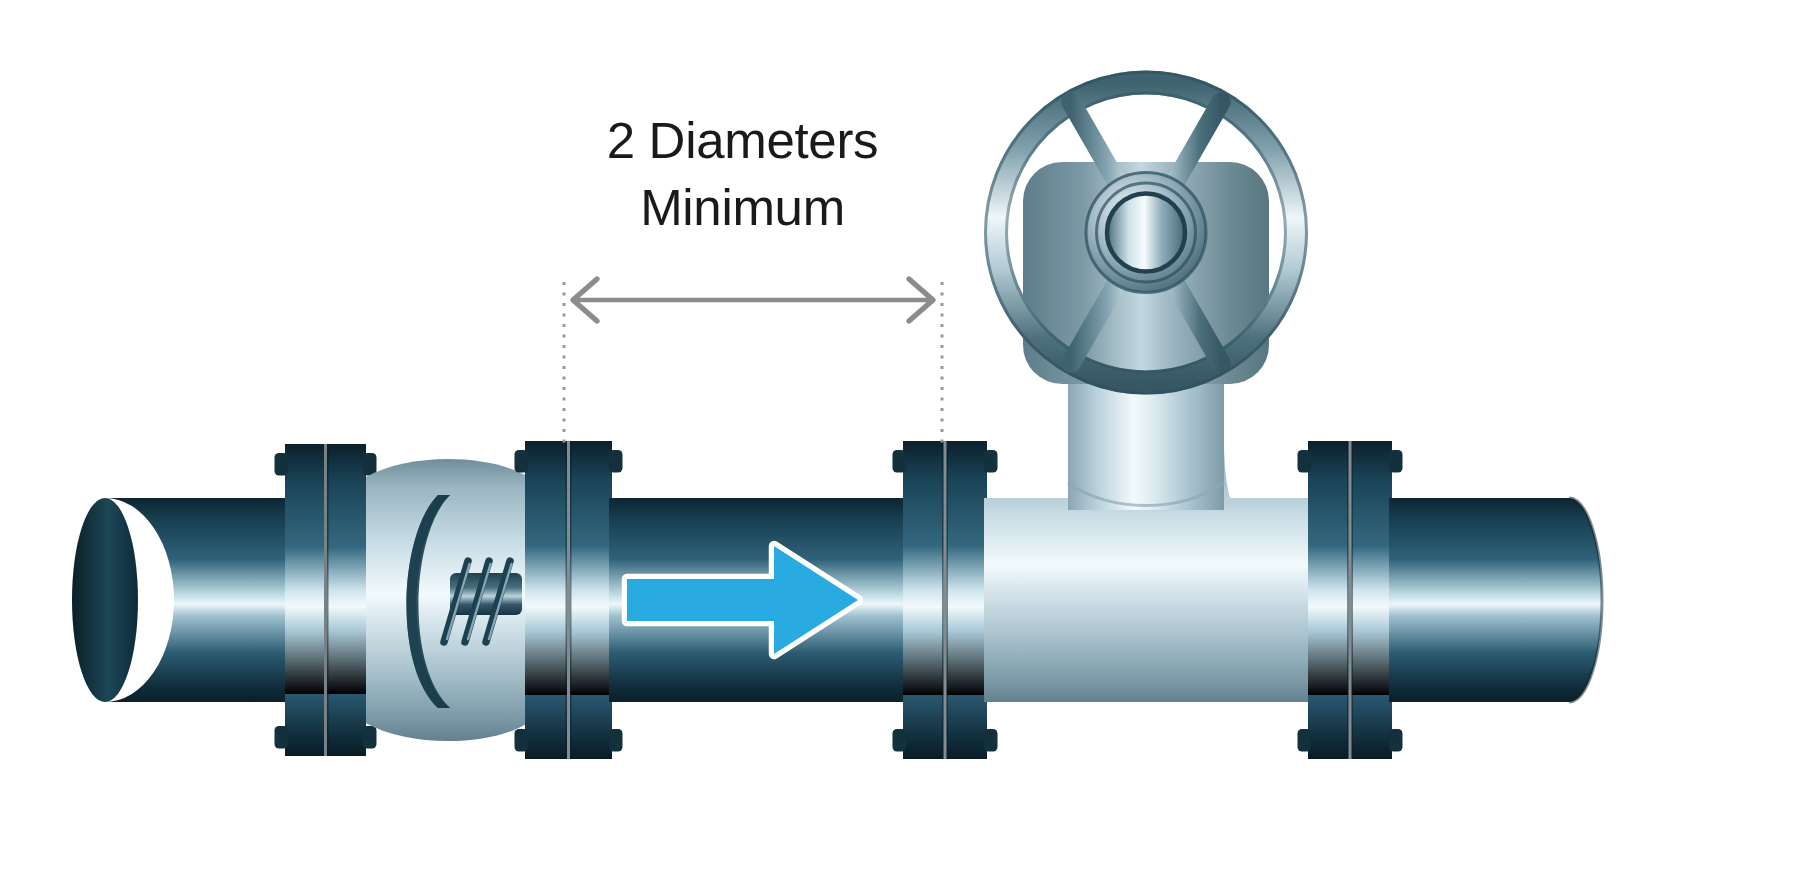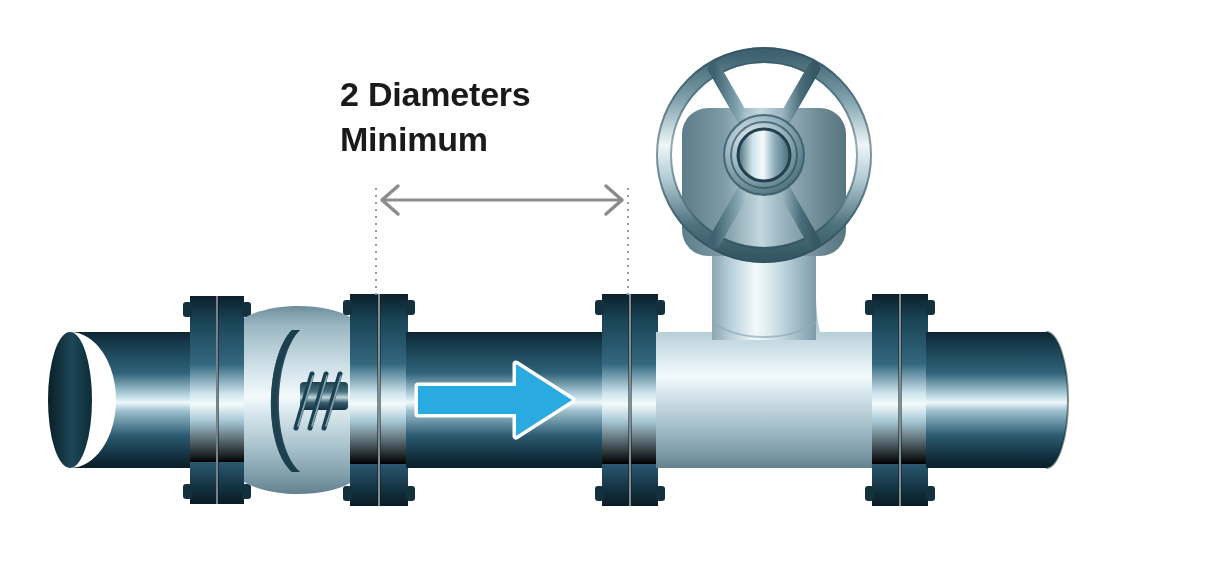--- a/index.html
+++ b/index.html
@@ -3,23 +3,24 @@
 <meta charset="utf-8">
 <style>
   html,body{margin:0;padding:0;background:#ffffff;}
   body{width:1208px;height:586px;overflow:hidden;
        font-family:"Liberation Sans","DejaVu Sans",sans-serif;}
   #stage{position:relative;width:1208px;height:586px;background:#fff;}
   svg{display:block;}
   .dimlabel{
     position:absolute;
     left:340px;top:72px;width:310px;
+    text-align:center;
     font-family:"Liberation Sans","DejaVu Sans",sans-serif;
     font-size:34px;line-height:1.32;
-    font-weight:700;color:#1a1a1a;
+    font-weight:400;color:#1a1a1a;
     letter-spacing:-0.2px;
     white-space:pre-line;
   }
 </style>
 </head>
 <body>
 
 <div id="stage">
 
   <div class="dimlabel">2 Diameters

